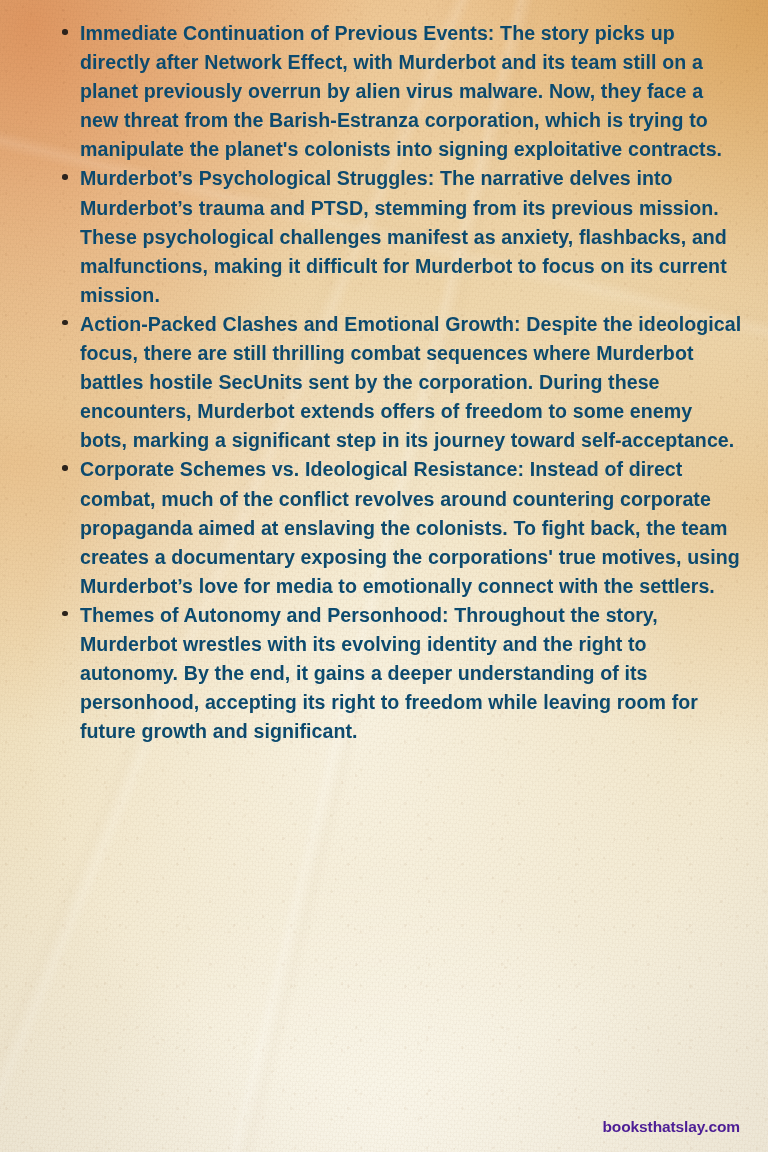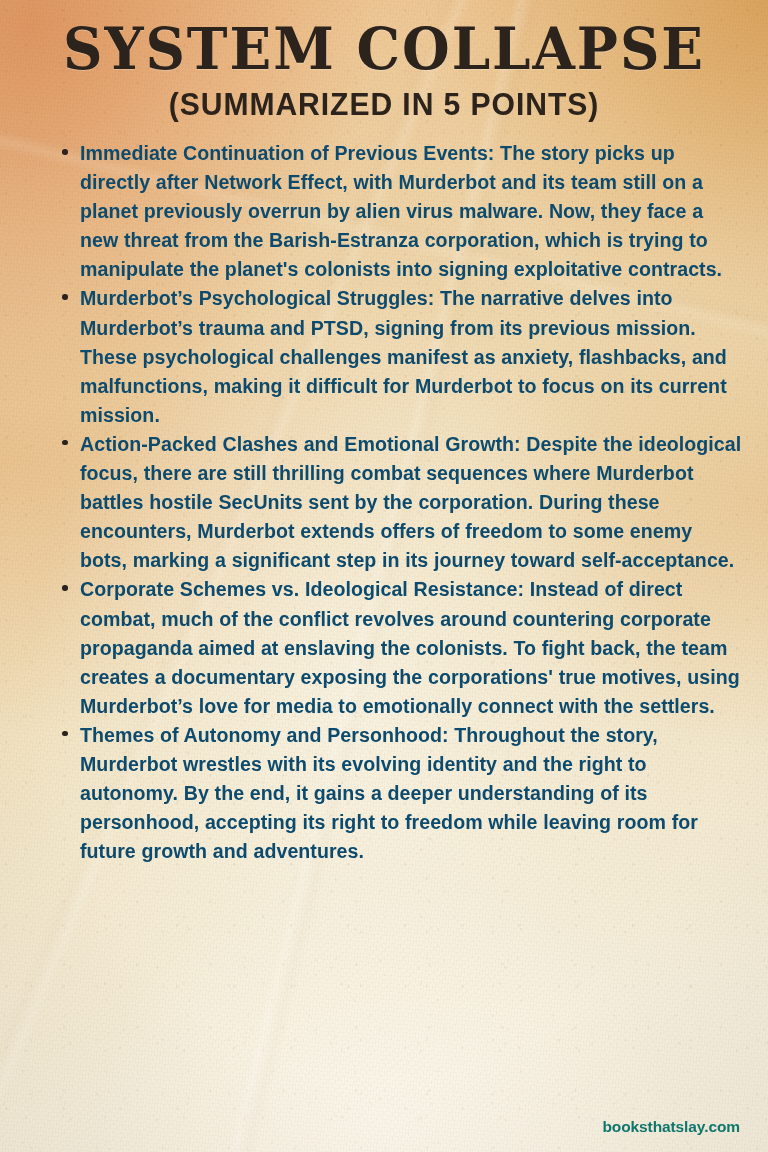--- a/index.html
+++ b/index.html
@@ -167,67 +167,63 @@
 
   
   #site-credit {
     position:absolute;
     right:28px;
     bottom:16px;
     font-family:"Liberation Sans", sans-serif;
     font-weight:700;
     font-size:15.5px;
     letter-spacing:-0.1px;
-    color:#0f766e;
+    color:#4c1d95;
   }
 </style>
 </head>
 <body>
 
 <div id="poster">
 
   <div id="bg-base"></div>
   <div id="bg-wash"></div>
   <div id="bg-grain"></div>
   <div id="bg-speckle"></div>
   <div id="bg-creases"></div>
   <div id="bg-vignette"></div>
 
   <div id="content">
 
-    <div class="header">
-      <h1 id="poster-title">SYSTEM COLLAPSE</h1>
-      <h2 id="poster-subtitle">(SUMMARIZED IN 5 POINTS)</h2>
-    </div>
 
     <ul id="points-list">
 
       <li class="point-item">
         <span class="point-bullet"></span>
         <span class="point-text">Immediate Continuation of Previous Events: The story picks up directly after Network Effect, with Murderbot and its team still on a planet previously overrun by alien virus malware. Now, they face a new threat from the Barish-Estranza corporation, which is trying to manipulate the planet's colonists into signing exploitative contracts.</span>
       </li>
 
       <li class="point-item">
         <span class="point-bullet"></span>
-        <span class="point-text">Murderbot’s Psychological Struggles: The narrative delves into Murderbot’s trauma and PTSD, signing from its previous mission. These psychological challenges manifest as anxiety, flashbacks, and malfunctions, making it difficult for Murderbot to focus on its current mission.</span>
+        <span class="point-text">Murderbot’s Psychological Struggles: The narrative delves into Murderbot’s trauma and PTSD, stemming from its previous mission. These psychological challenges manifest as anxiety, flashbacks, and malfunctions, making it difficult for Murderbot to focus on its current mission.</span>
       </li>
 
       <li class="point-item">
         <span class="point-bullet"></span>
         <span class="point-text">Action-Packed Clashes and Emotional Growth: Despite the ideological focus, there are still thrilling combat sequences where Murderbot battles hostile SecUnits sent by the corporation. During these encounters, Murderbot extends offers of freedom to some enemy bots, marking a significant step in its journey toward self-acceptance.</span>
       </li>
 
       <li class="point-item">
         <span class="point-bullet"></span>
         <span class="point-text">Corporate Schemes vs. Ideological Resistance: Instead of direct combat, much of the conflict revolves around countering corporate propaganda aimed at enslaving the colonists. To fight back, the team creates a documentary exposing the corporations' true motives, using Murderbot’s love for media to emotionally connect with the settlers.</span>
       </li>
 
       <li class="point-item">
         <span class="point-bullet"></span>
-        <span class="point-text">Themes of Autonomy and Personhood: Throughout the story, Murderbot wrestles with its evolving identity and the right to autonomy. By the end, it gains a deeper understanding of its personhood, accepting its right to freedom while leaving room for future growth and adventures.</span>
+        <span class="point-text">Themes of Autonomy and Personhood: Throughout the story, Murderbot wrestles with its evolving identity and the right to autonomy. By the end, it gains a deeper understanding of its personhood, accepting its right to freedom while leaving room for future growth and significant.</span>
       </li>
 
     </ul>
 
     <div id="site-credit">booksthatslay.com</div>
 
   </div>
 </div>
 
 </body></html>

